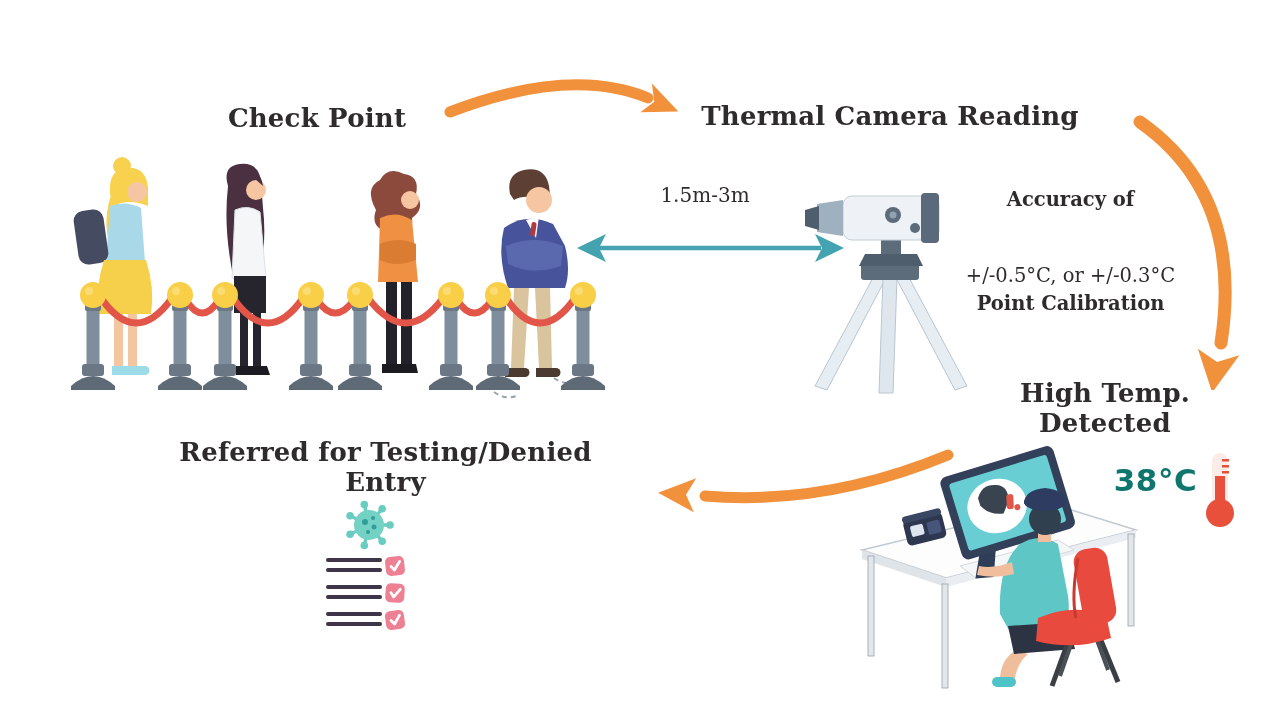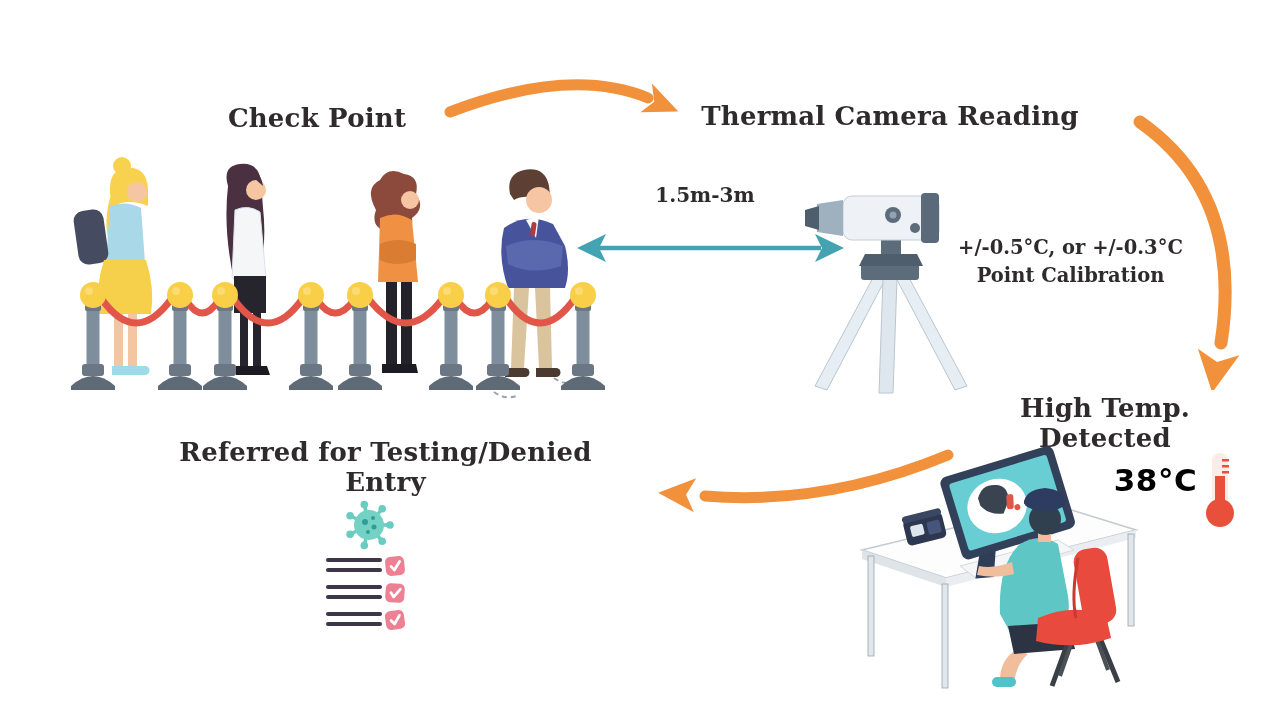--- a/index.html
+++ b/index.html
@@ -3,43 +3,44 @@
 <meta charset="utf-8">
 <style>
   html,body{margin:0;padding:0;background:#ffffff;}
   #canvas{
     position:relative;width:1280px;height:720px;background:#ffffff;
     overflow:hidden;font-family:"DejaVu Serif","Liberation Serif",serif;color:#2f2b2d;
   }
   .abs{position:absolute;}
   .label{font-weight:600;font-size:26px;text-align:center;line-height:1.15;letter-spacing:.2px;}
   .small-note{font-size:20px;font-weight:600;text-align:center;line-height:28px;}
-  .small-note .bold-line{font-weight:700;font-size:20px;}
-  .temp-value{font-family:"DejaVu Sans","Liberation Sans",sans-serif;font-weight:700;font-size:31px;color:#000000;letter-spacing:.5px;}
+  .small-note .bold-line{font-weight:400;font-size:20px;}
+  .temp-value{font-family:"DejaVu Sans","Liberation Sans",sans-serif;font-weight:700;font-size:31px;color:#0f766e;letter-spacing:.5px;}
   svg{display:block;}
 </style>
 </head>
 <body>
 
 <div id="canvas">
 
   <div class="abs label" style="left:700px;top:102px;width:380px;">Thermal Camera Reading</div>
 
   <div class="abs label" style="left:177px;top:104px;width:280px;">Check Point</div>
 
   <div class="abs small-note" style="left:585px;top:181px;width:240px;">
     <div class="bold-line">1.5m-3m</div>
   </div>
 
   <div class="abs small-note" style="left:943px;top:186px;width:255px;font-size:19.5px;">
+    <div>Accuracy of</div>
     <div class="bold-line" style="font-size:19.5px;margin-top:48px;">+/-0.5°C, or +/-0.3°C</div>
     <div>Point Calibration</div>
   </div>
 
-  <div class="abs label" style="left:950px;top:394px;width:310px;">High Temp. Detected</div>
+  <div class="abs label" style="left:950px;top:379px;width:310px;">High Temp. Detected</div>
 
   <div class="abs temp-value" style="left:1108px;top:462px;width:95px;text-align:center;">38°C</div>
 
   <div class="abs label" style="left:148px;top:438px;width:475px;">Referred for Testing/Denied Entry</div>
 
   <svg class="abs" style="left:440px;top:62px;" width="250" height="75" viewBox="0 0 250 75">
     <path d="M 10,50 Q 130,4 208,36" stroke="#f2913c" stroke-width="11" fill="none" stroke-linecap="round"></path>
     <path d="M -4,-15 L 31,1 L -4,16 L 5,1 Z" transform="translate(210,37) rotate(22)" fill="#f2913c"></path>
   </svg>
 

